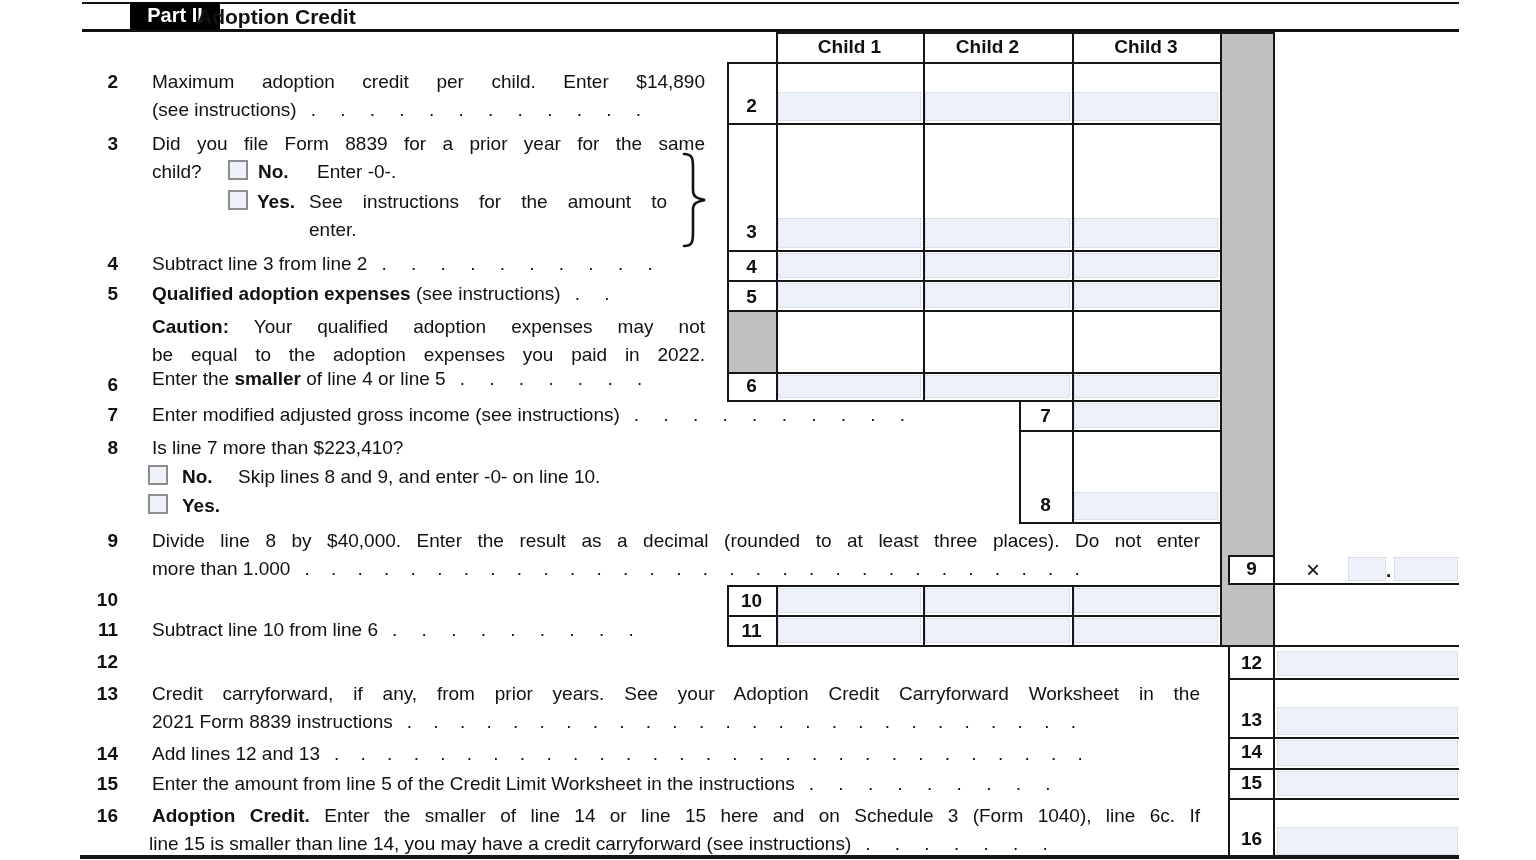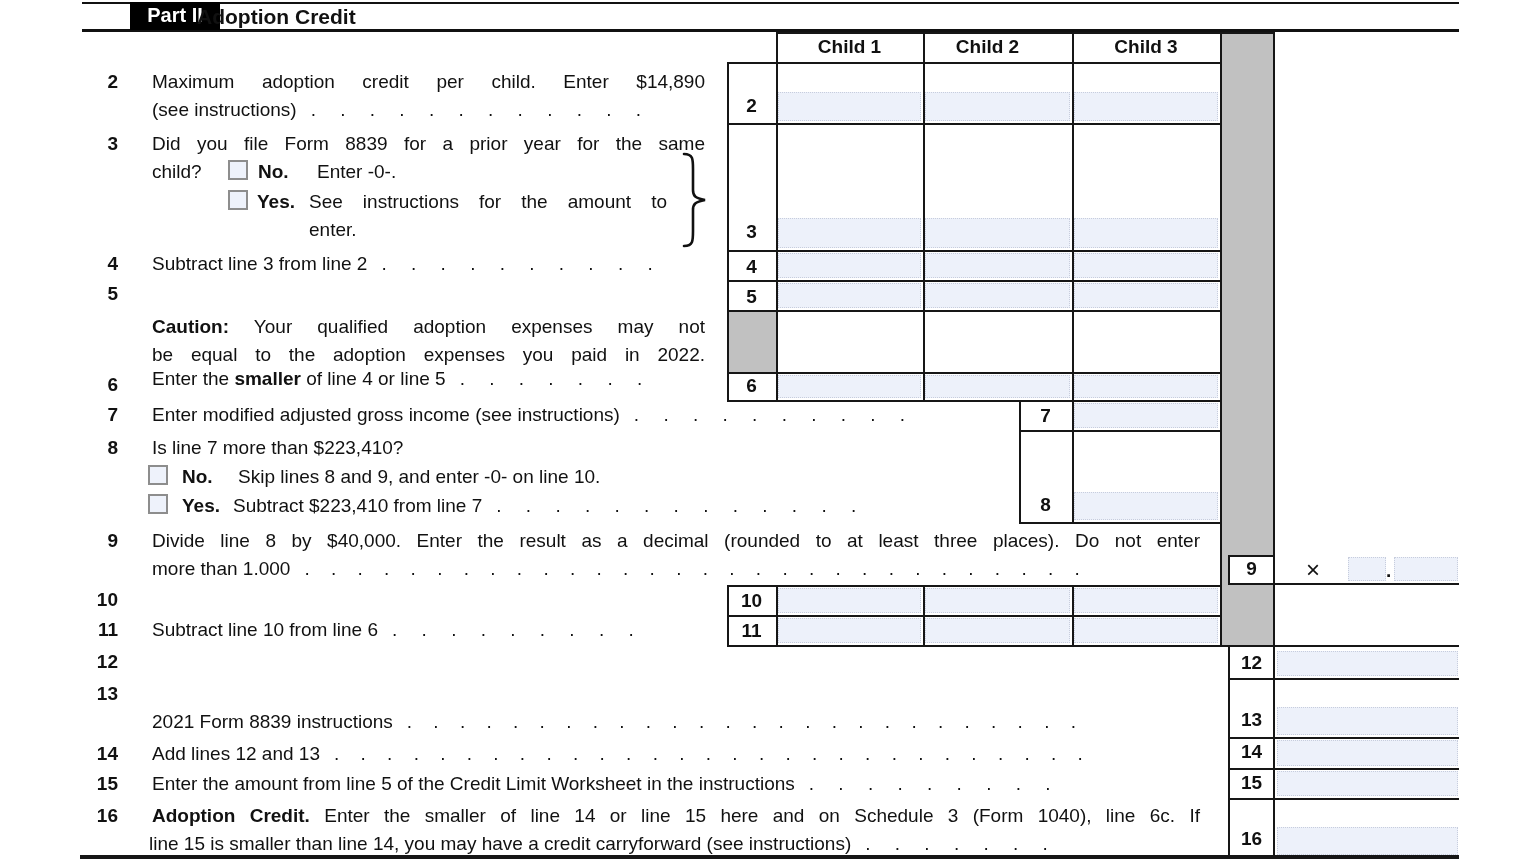--- a/index.html
+++ b/index.html
@@ -175,20 +175,24 @@
   <div class="j3" style="left:309px;top:191px">See instructions for the amount to</div>
   <div class="txt" style="left:309px;top:219px">enter.</div>
   <svg class="abs" style="left:680px;top:152px" width="30" height="96" viewBox="0 0 30 96">
     <path d="M4,2 C13,2 13,7 13,17 L13,38 C13,44 15,46 25,48 C15,50 13,52 13,58 L13,79 C13,89 13,94 4,94" fill="none" stroke="#111" stroke-width="2.6" stroke-linecap="round"></path>
   </svg>
 
   <div class="txt" style="left:152px;top:253px">
     <span>Subtract line 3 from line 2</span><span class="dots">. . . . . . . . . .</span>
   </div>
 
+  <div class="txt" style="left:152px;top:283px">
+    <span class="b">Qualified adoption expenses</span>
+    <span>(see instructions)</span><span class="dots">. .</span>
+  </div>
 
   <div class="jl" style="left:152px;top:316px">
     <span class="b">Caution:</span>
     <span>Your qualified adoption expenses may not</span>
   </div>
   <div class="jl" style="left:152px;top:344px">be equal to the adoption expenses you paid in 2022.</div>
 
   <div class="txt" style="left:152px;top:368px">
     <span>Enter the</span>
     <span class="b">smaller</span>
@@ -198,35 +202,33 @@
   <div class="txt" style="left:152px;top:404px">
     <span>Enter modified adjusted gross income (see instructions)</span><span class="dots">. . . . . . . . . .</span>
   </div>
 
   <div class="txt" style="left:152px;top:437px">Is line 7 more than $223,410?</div>
   <div class="cb" style="left:148px;top:465px"></div>
   <div class="txt b" style="left:182px;top:466px">No.</div>
   <div class="txt" style="left:238px;top:466px">Skip lines 8 and 9, and enter -0- on line 10.</div>
   <div class="cb" style="left:148px;top:494px"></div>
   <div class="txt b" style="left:182px;top:495px">Yes.</div>
-  <div class="txt" style="left:233px;top:495px">
-    <span>Subtract $223,410 from line 7</span><span class="dots">. . . . . . . . . . . . .</span>
-  </div>
 
   <div class="jw" style="left:152px;top:530px">Divide line 8 by $40,000. Enter the result as a decimal (rounded to at least three places). Do not enter</div>
   <div class="txt" style="left:152px;top:558px">
     <span>more than 1.000</span><span class="dotsm">. . . . . . . . . . . . . . . . . . . . . . . . . . . . . .</span>
   </div>
 
 
   <div class="txt" style="left:152px;top:619px">
     <span>Subtract line 10 from line 6</span><span class="dots">. . . . . . . . .</span>
   </div>
 
 
+  <div class="jw" style="left:152px;top:683px">Credit carryforward, if any, from prior years. See your Adoption Credit Carryforward Worksheet in the</div>
   <div class="txt" style="left:152px;top:711px">
     <span>2021 Form 8839 instructions</span><span class="dotsm">. . . . . . . . . . . . . . . . . . . . . . . . . .</span>
   </div>
 
   <div class="txt" style="left:152px;top:743px">
     <span>Add lines 12 and 13</span><span class="dotsm">. . . . . . . . . . . . . . . . . . . . . . . . . . . . .</span>
   </div>
 
   <div class="txt" style="left:152px;top:773px">
     <span>Enter the amount from line 5 of the Credit Limit Worksheet in the instructions</span><span class="dots">. . . . . . . . .</span>

